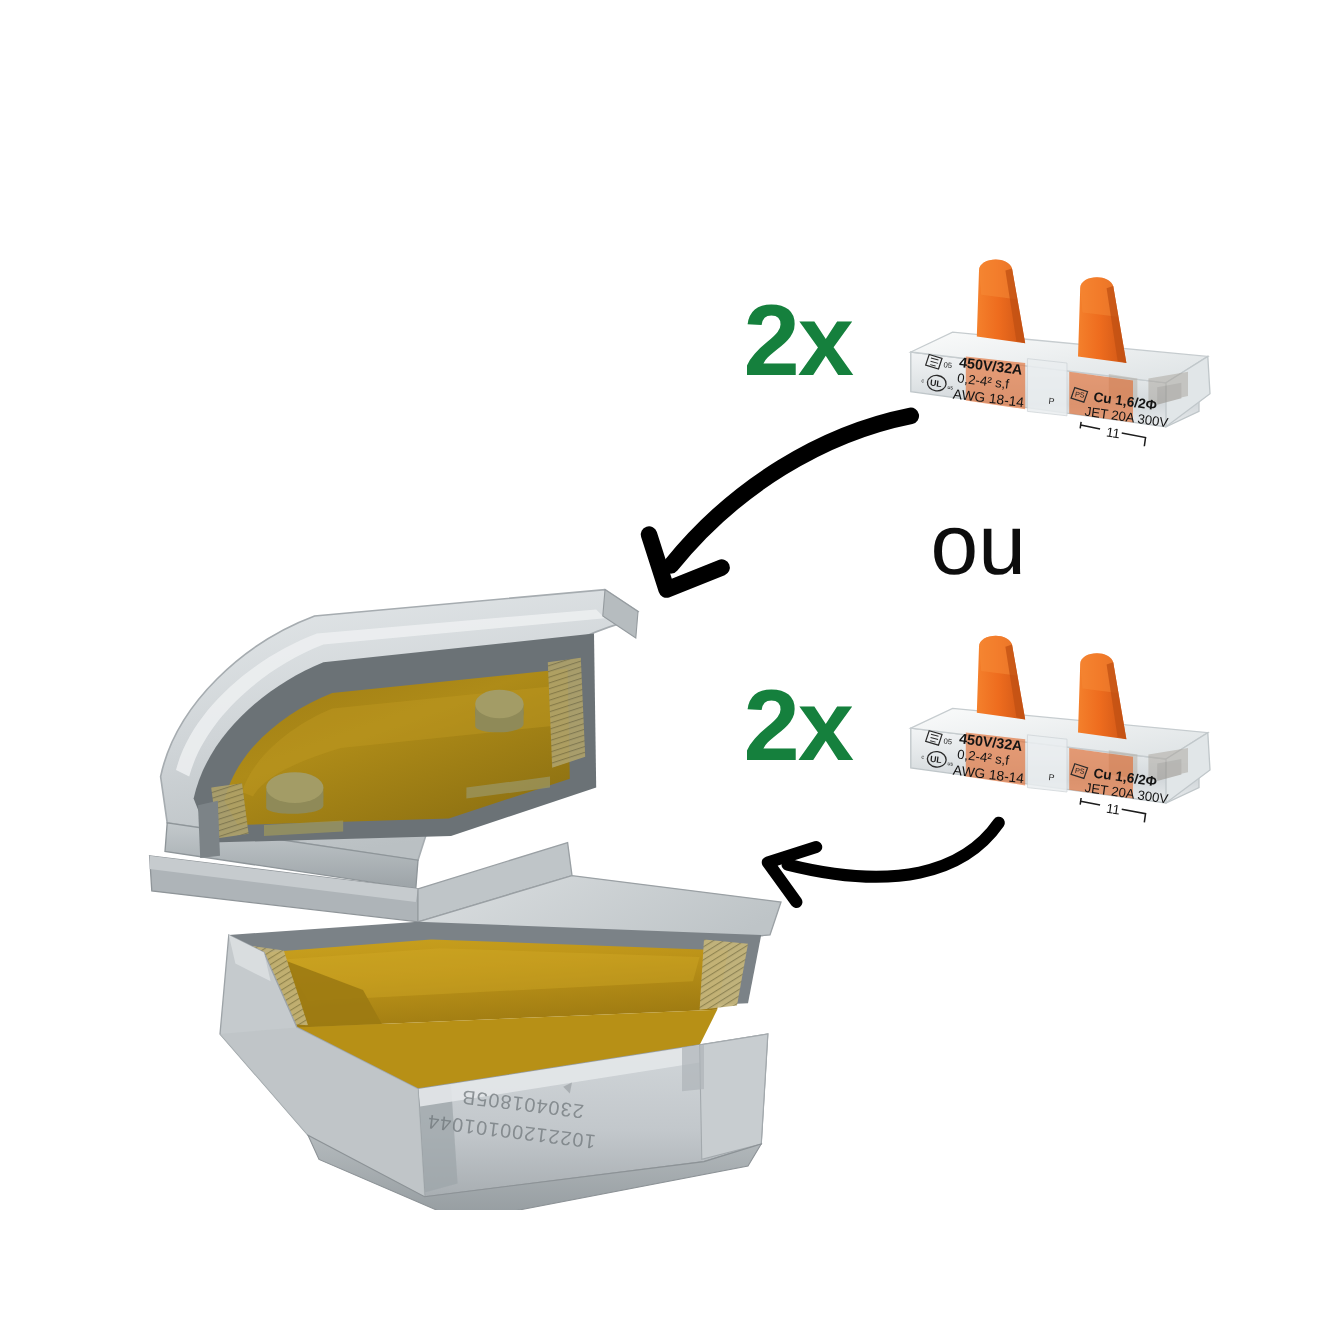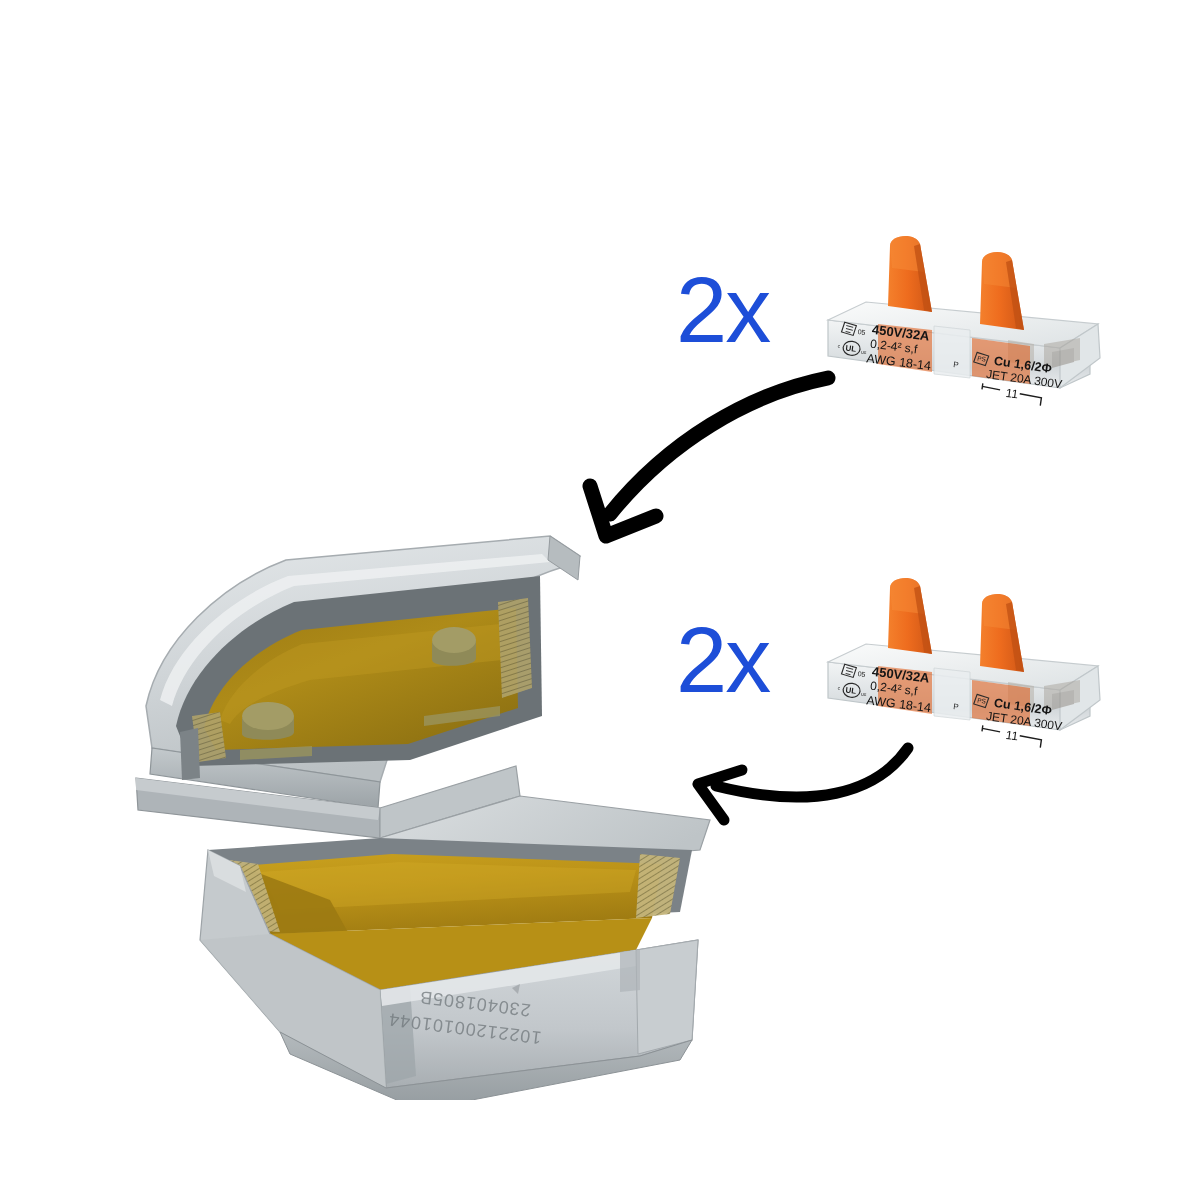--- a/index.html
+++ b/index.html
@@ -5,21 +5,21 @@
   html,body{margin:0;padding:0;}
   body{
     width:1200px;height:1200px;background:#ffffff;
     font-family:"Liberation Sans", sans-serif;
     overflow:hidden;position:relative;
   }
   #stage{position:absolute;left:0;top:0;width:1200px;height:1200px;}
 
   
   .qty{
-    position:absolute;font-weight:400;color:#1d4ed8;
+    position:absolute;font-weight:700;color:#15803d;
     letter-spacing:-2px;line-height:1;
     font-family:"Liberation Sans", sans-serif;
     user-select:none;
   }
   #qty-top{left:676px;top:264px;font-size:92px;}
   #qty-bottom{left:676px;top:614px;font-size:92px;}
 
   
   #ou-label{
     position:absolute;left:846px;top:456px;
@@ -45,20 +45,21 @@
 </style>
 </head>
 <body>
 
 <div id="stage">
 
   <div class="qty lbl-text" id="qty-top">2x</div>
 
   <div class="qty lbl-text" id="qty-bottom">2x</div>
 
+  <div class="lbl-text" id="ou-label">ou</div>
 
   <svg class="arrow-svg" id="arrow-top-wrap" viewBox="0 0 340 200">
     <path d="M 280 10 C 200 26 120 74 62 146" fill="none" stroke="#000000" stroke-width="15" stroke-linecap="round"></path>
     <path d="M 42 118 L 58 168 L 108 148" fill="none" stroke="#000000" stroke-width="15" stroke-linecap="round" stroke-linejoin="round"></path>
   </svg>
 
   <svg class="arrow-svg" id="arrow-bottom-wrap" viewBox="0 0 290 125">
     <path d="M 248 20 C 216 66 152 82 56 58" fill="none" stroke="#000000" stroke-width="11" stroke-linecap="round"></path>
     <path d="M 82 42 L 38 56 L 64 92" fill="none" stroke="#000000" stroke-width="11" stroke-linecap="round" stroke-linejoin="round"></path>
   </svg>

